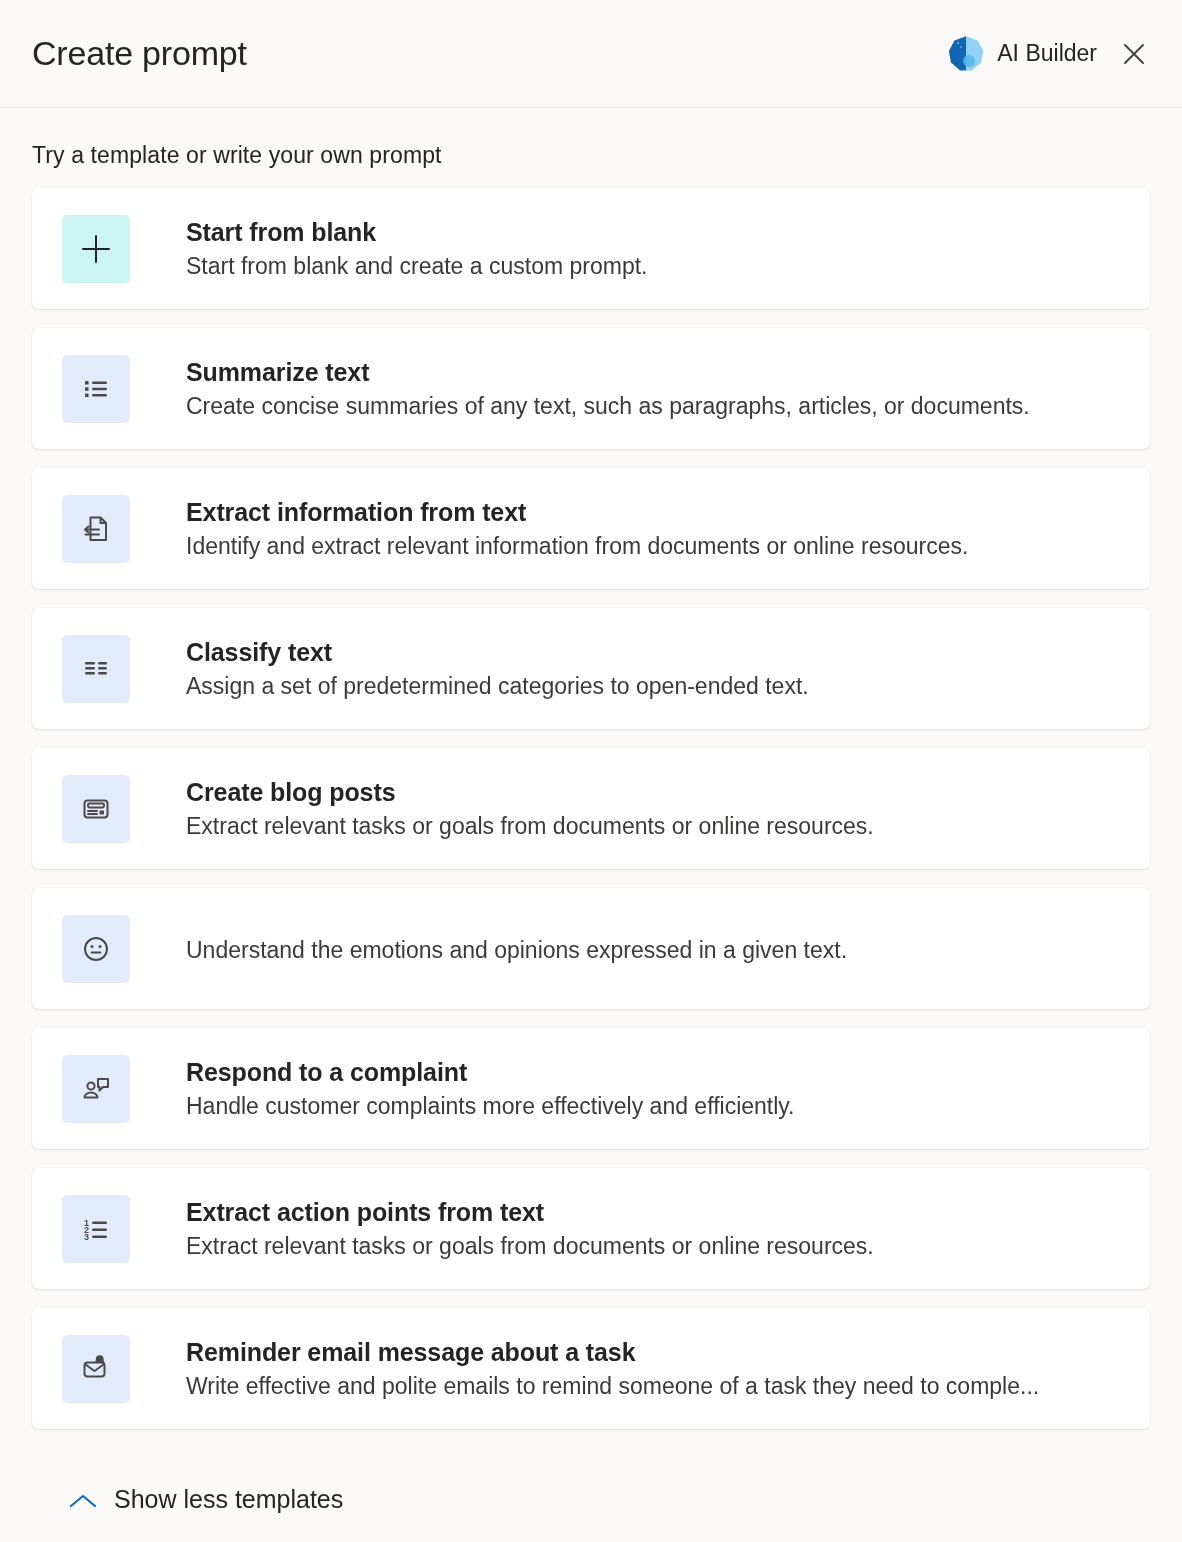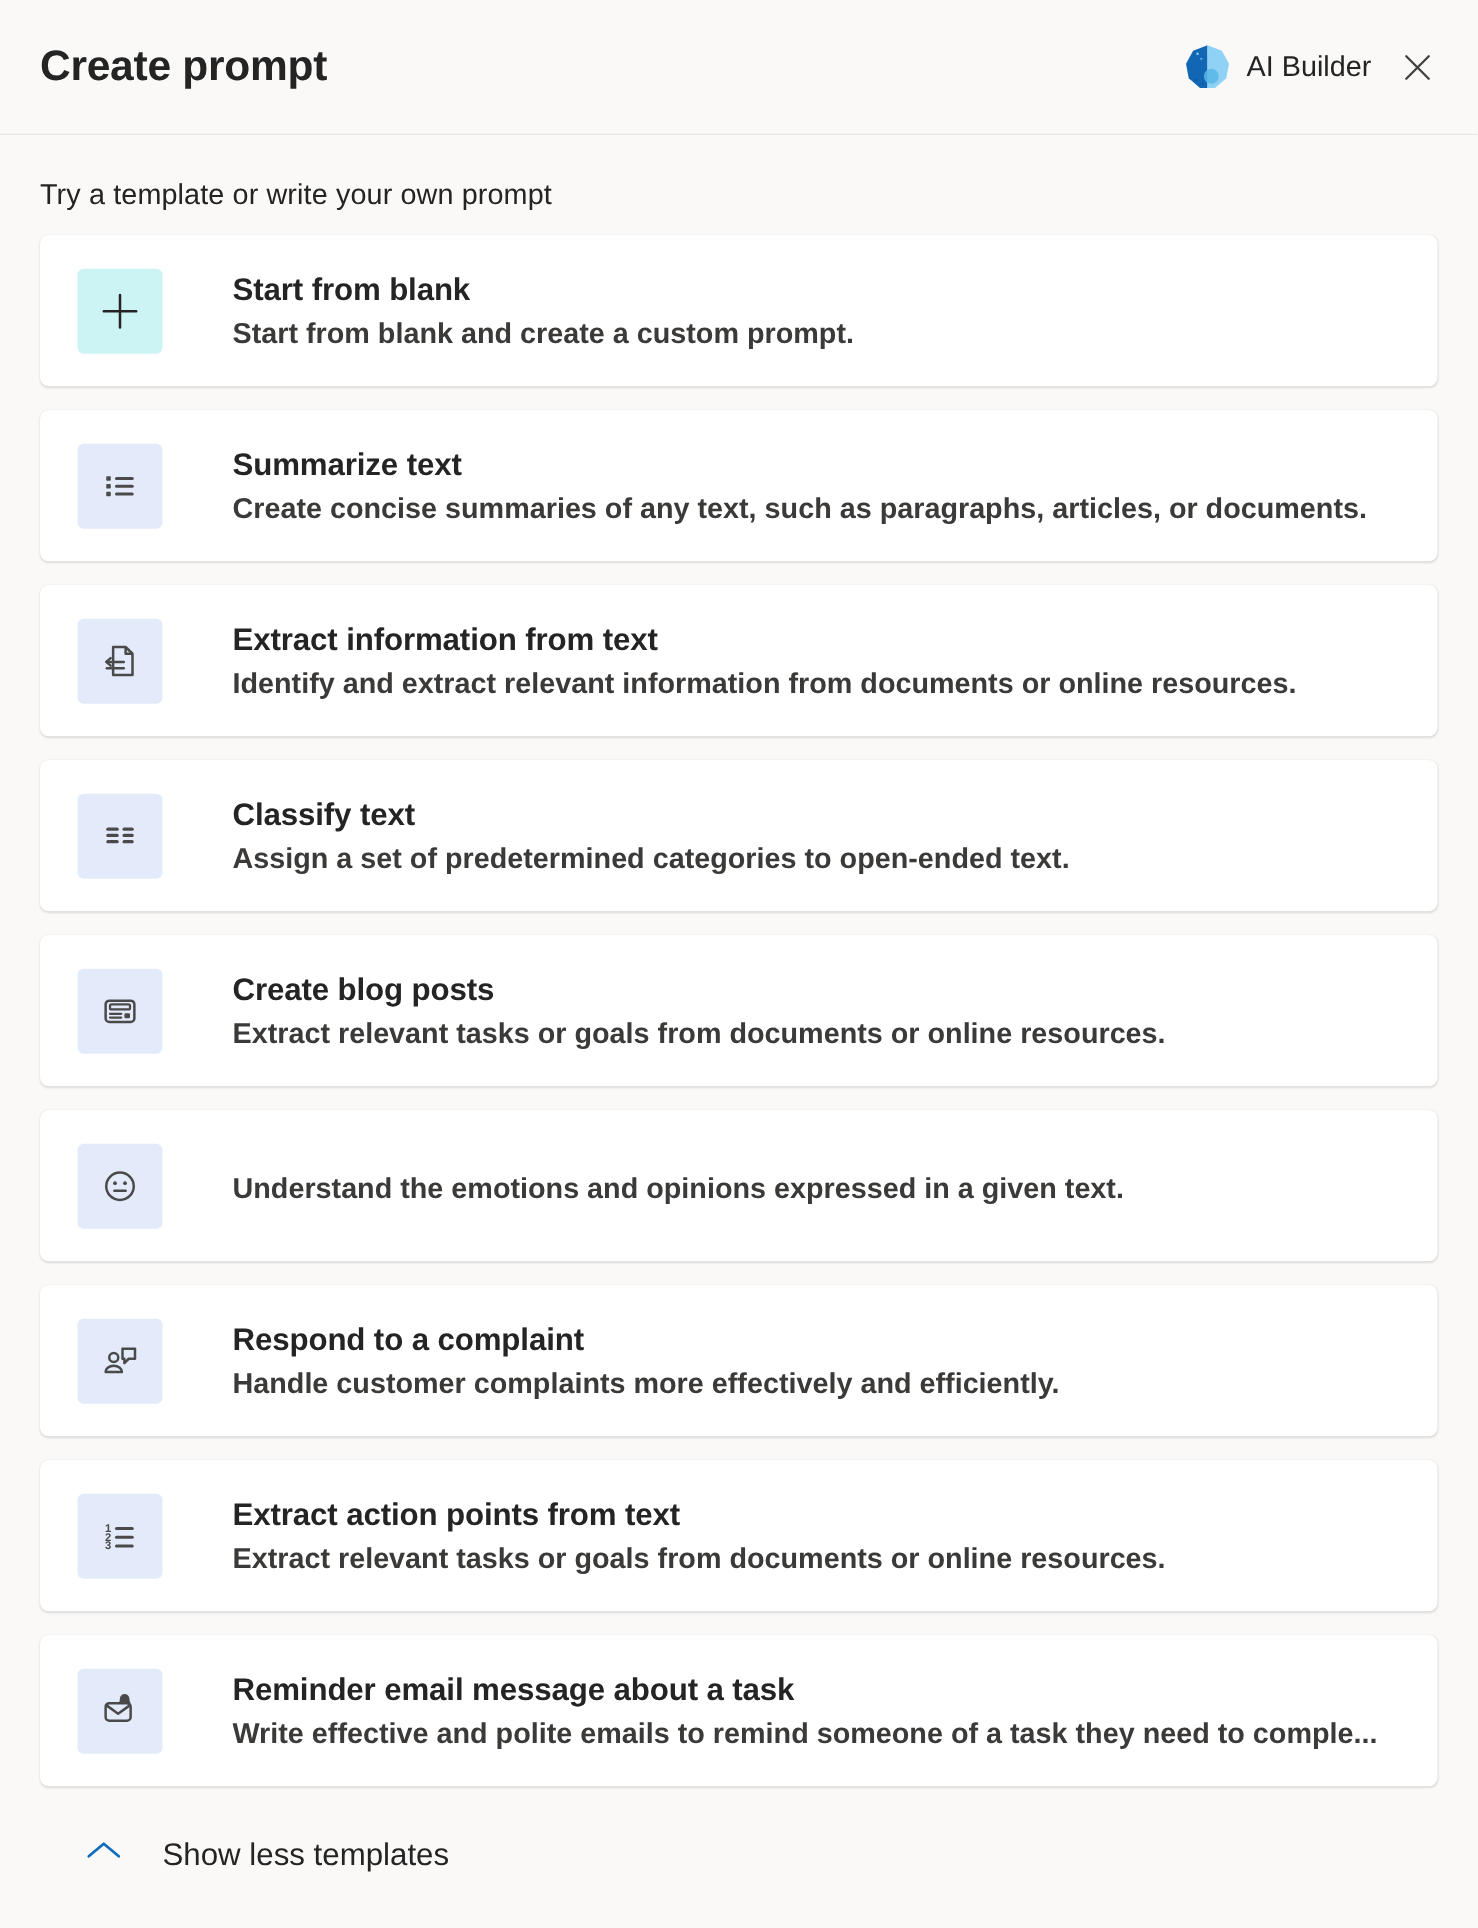--- a/index.html
+++ b/index.html
@@ -16,21 +16,21 @@
   .header {
     height: 108px;
     background: #faf9f8;
     border-bottom: 1px solid #e8e6e4;
     display: flex;
     align-items: center;
     padding: 0 28px 0 32px;
   }
   .header-title {
     font-size: 34px;
-    font-weight: 700;
+    font-weight: 400;
     color: #242424;
     letter-spacing: -0.2px;
     flex: 1;
   }
   .header-right {
     display: flex;
     align-items: center;
     gap: 17px;
   }
   .brand {
@@ -95,35 +95,35 @@
     font-weight: 600;
     color: #242424;
     line-height: 1.28;
     letter-spacing: -0.1px;
     white-space: nowrap;
     overflow: hidden;
     text-overflow: ellipsis;
   }
   .card-desc {
     font-size: 23px;
-    font-weight: 700;
+    font-weight: 400;
     color: #3b3a39;
     line-height: 1.3;
     margin-top: 4px;
     white-space: nowrap;
     overflow: hidden;
     text-overflow: ellipsis;
   }
 
   
   .show-less {
     display: inline-flex;
-    align-items: flex-start;
-    gap: 32px;
-    margin: 37px 0 0 30px;
+    align-items: flex-end;
+    gap: 16px;
+    margin: 52px 0 0 30px;
     background: none;
     border: none;
     cursor: pointer;
     padding: 4px 6px;
   }
   .show-less-label {
     font-size: 25px;
     color: #242424;
     font-weight: 400;
   }

